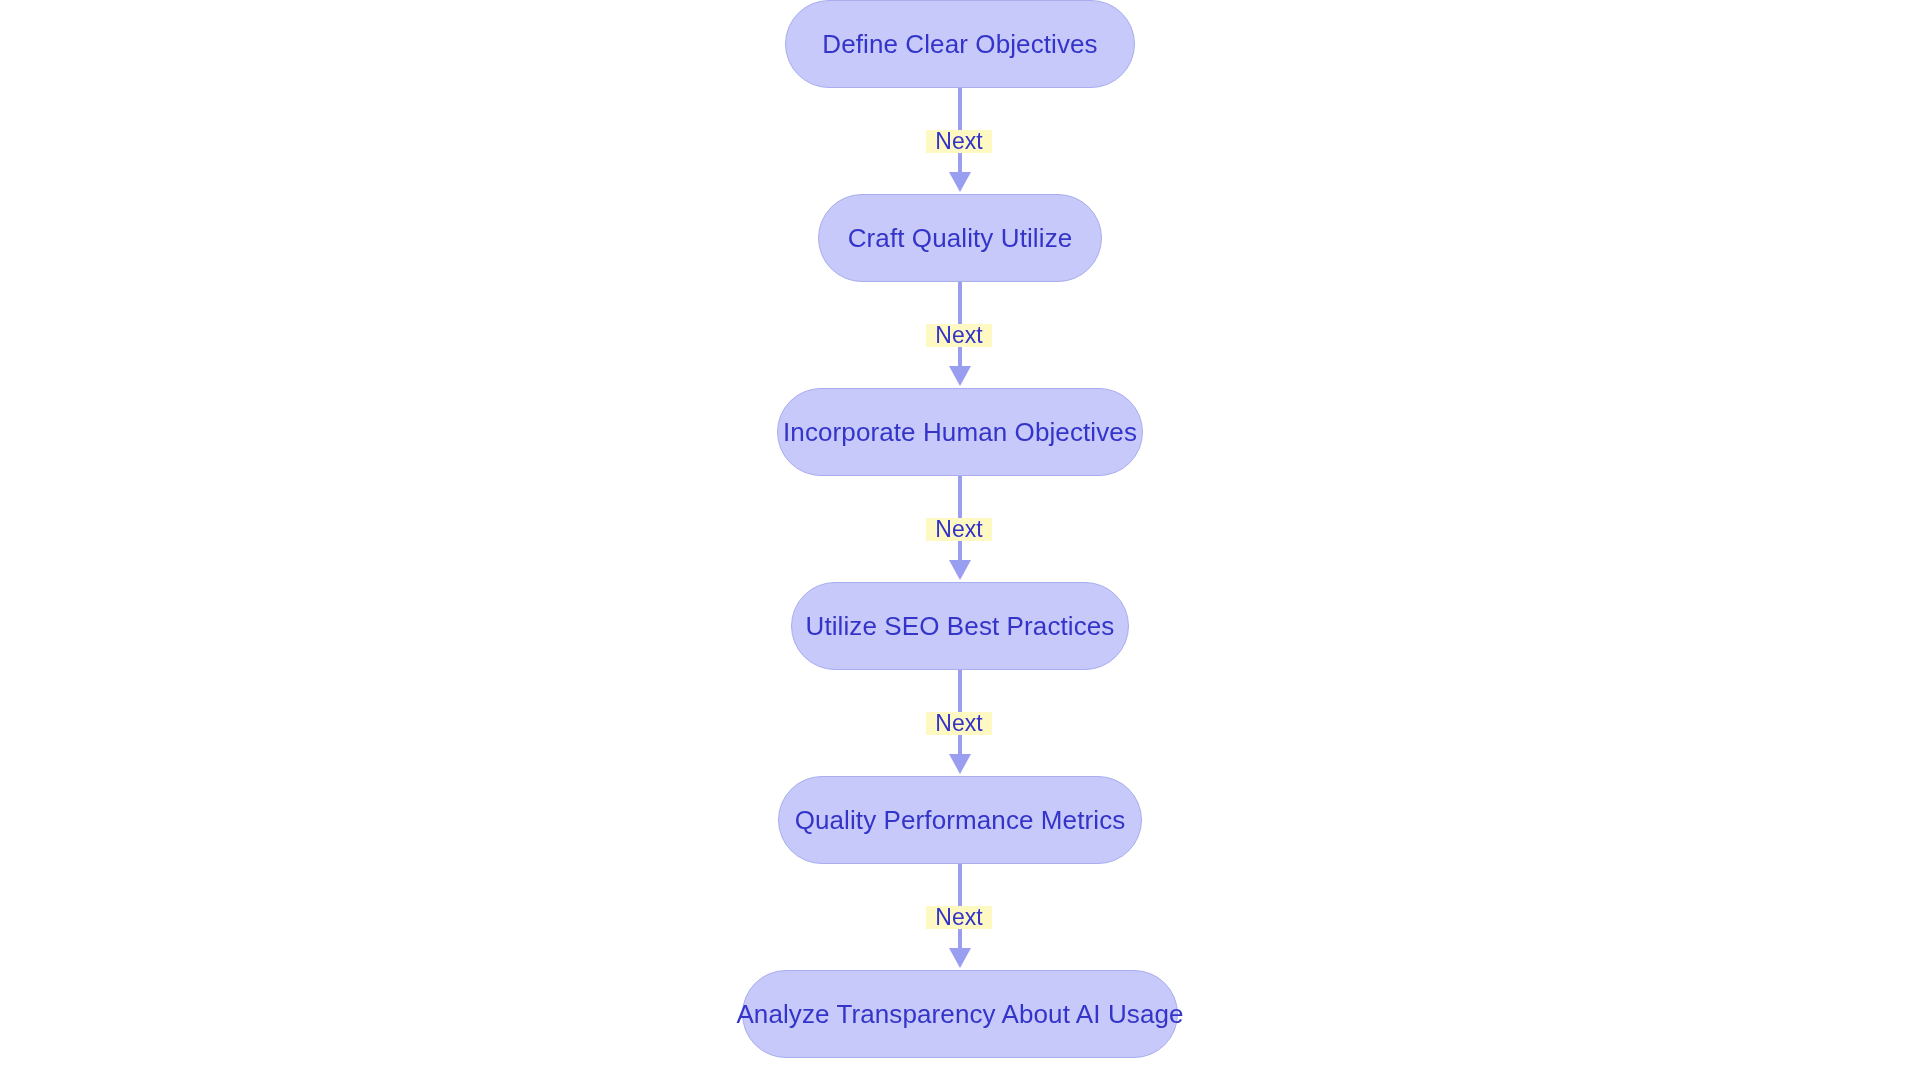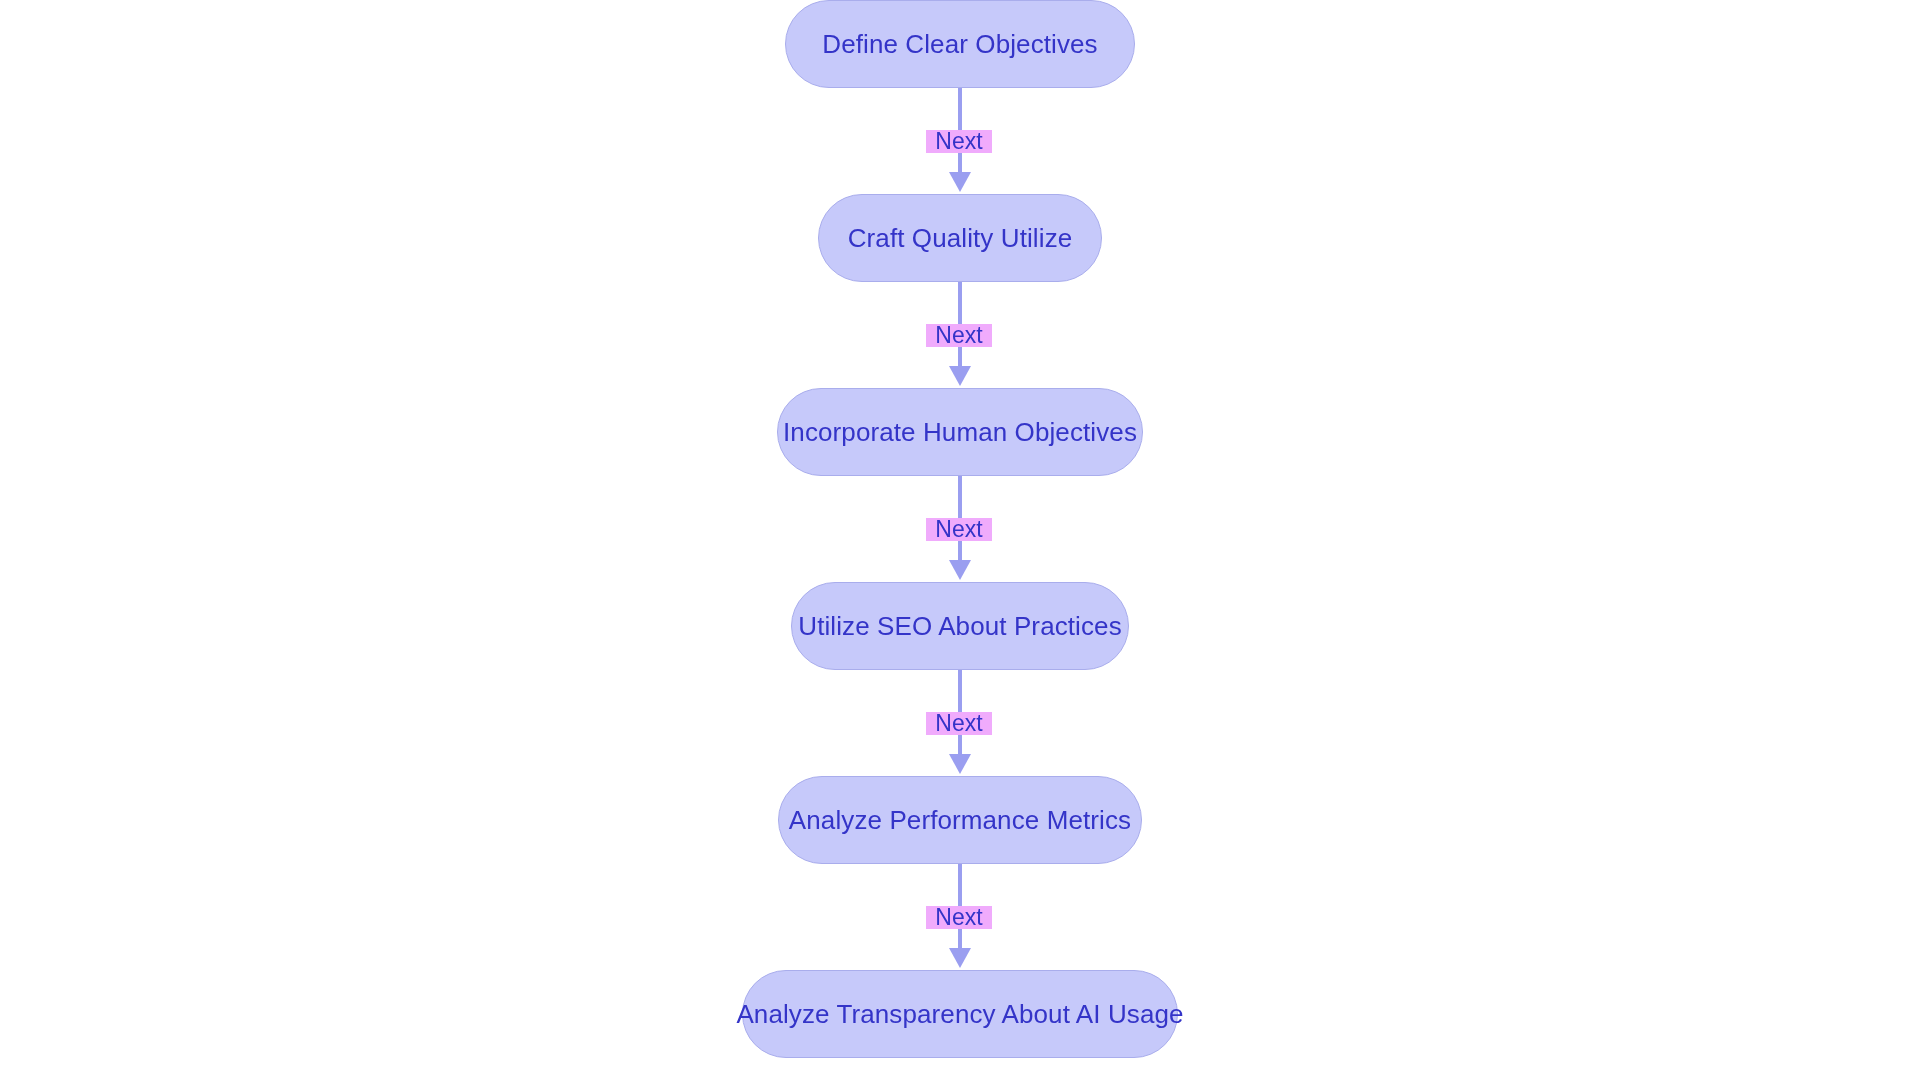--- a/index.html
+++ b/index.html
@@ -81,21 +81,21 @@
     width: 160px;
     height: 106px;
     overflow: visible;
   }
 
   .edge-label {
     position: relative;
     z-index: 2;
     font-size: 23px;
     color: #3434c8;
-    background: #f0abfc;
+    background: #fef9c3;
     padding: 0 9px;
     line-height: 1;
     white-space: nowrap;
     transform: translateX(-1px);
   }
 </style>
 </head>
 <body>
 
 <div id="flowchart">
@@ -131,33 +131,33 @@
 
     <div class="connector">
       <svg viewBox="0 0 160 106" preserveAspectRatio="none">
         <line x1="80" y1="0" x2="80" y2="86" stroke="#9a9ef0" stroke-width="4"></line>
         <polygon points="80,104 69,84 91,84" fill="#9a9ef0"></polygon>
       </svg>
       <span class="edge-label">Next</span>
     </div>
 
     <div class="node w4">
-      <span class="node-label">Utilize SEO About Practices</span>
+      <span class="node-label">Utilize SEO Best Practices</span>
     </div>
 
     <div class="connector">
       <svg viewBox="0 0 160 106" preserveAspectRatio="none">
         <line x1="80" y1="0" x2="80" y2="86" stroke="#9a9ef0" stroke-width="4"></line>
         <polygon points="80,104 69,84 91,84" fill="#9a9ef0"></polygon>
       </svg>
       <span class="edge-label">Next</span>
     </div>
 
     <div class="node w5">
-      <span class="node-label">Analyze Performance Metrics</span>
+      <span class="node-label">Quality Performance Metrics</span>
     </div>
 
     <div class="connector">
       <svg viewBox="0 0 160 106" preserveAspectRatio="none">
         <line x1="80" y1="0" x2="80" y2="86" stroke="#9a9ef0" stroke-width="4"></line>
         <polygon points="80,104 69,84 91,84" fill="#9a9ef0"></polygon>
       </svg>
       <span class="edge-label">Next</span>
     </div>
 

